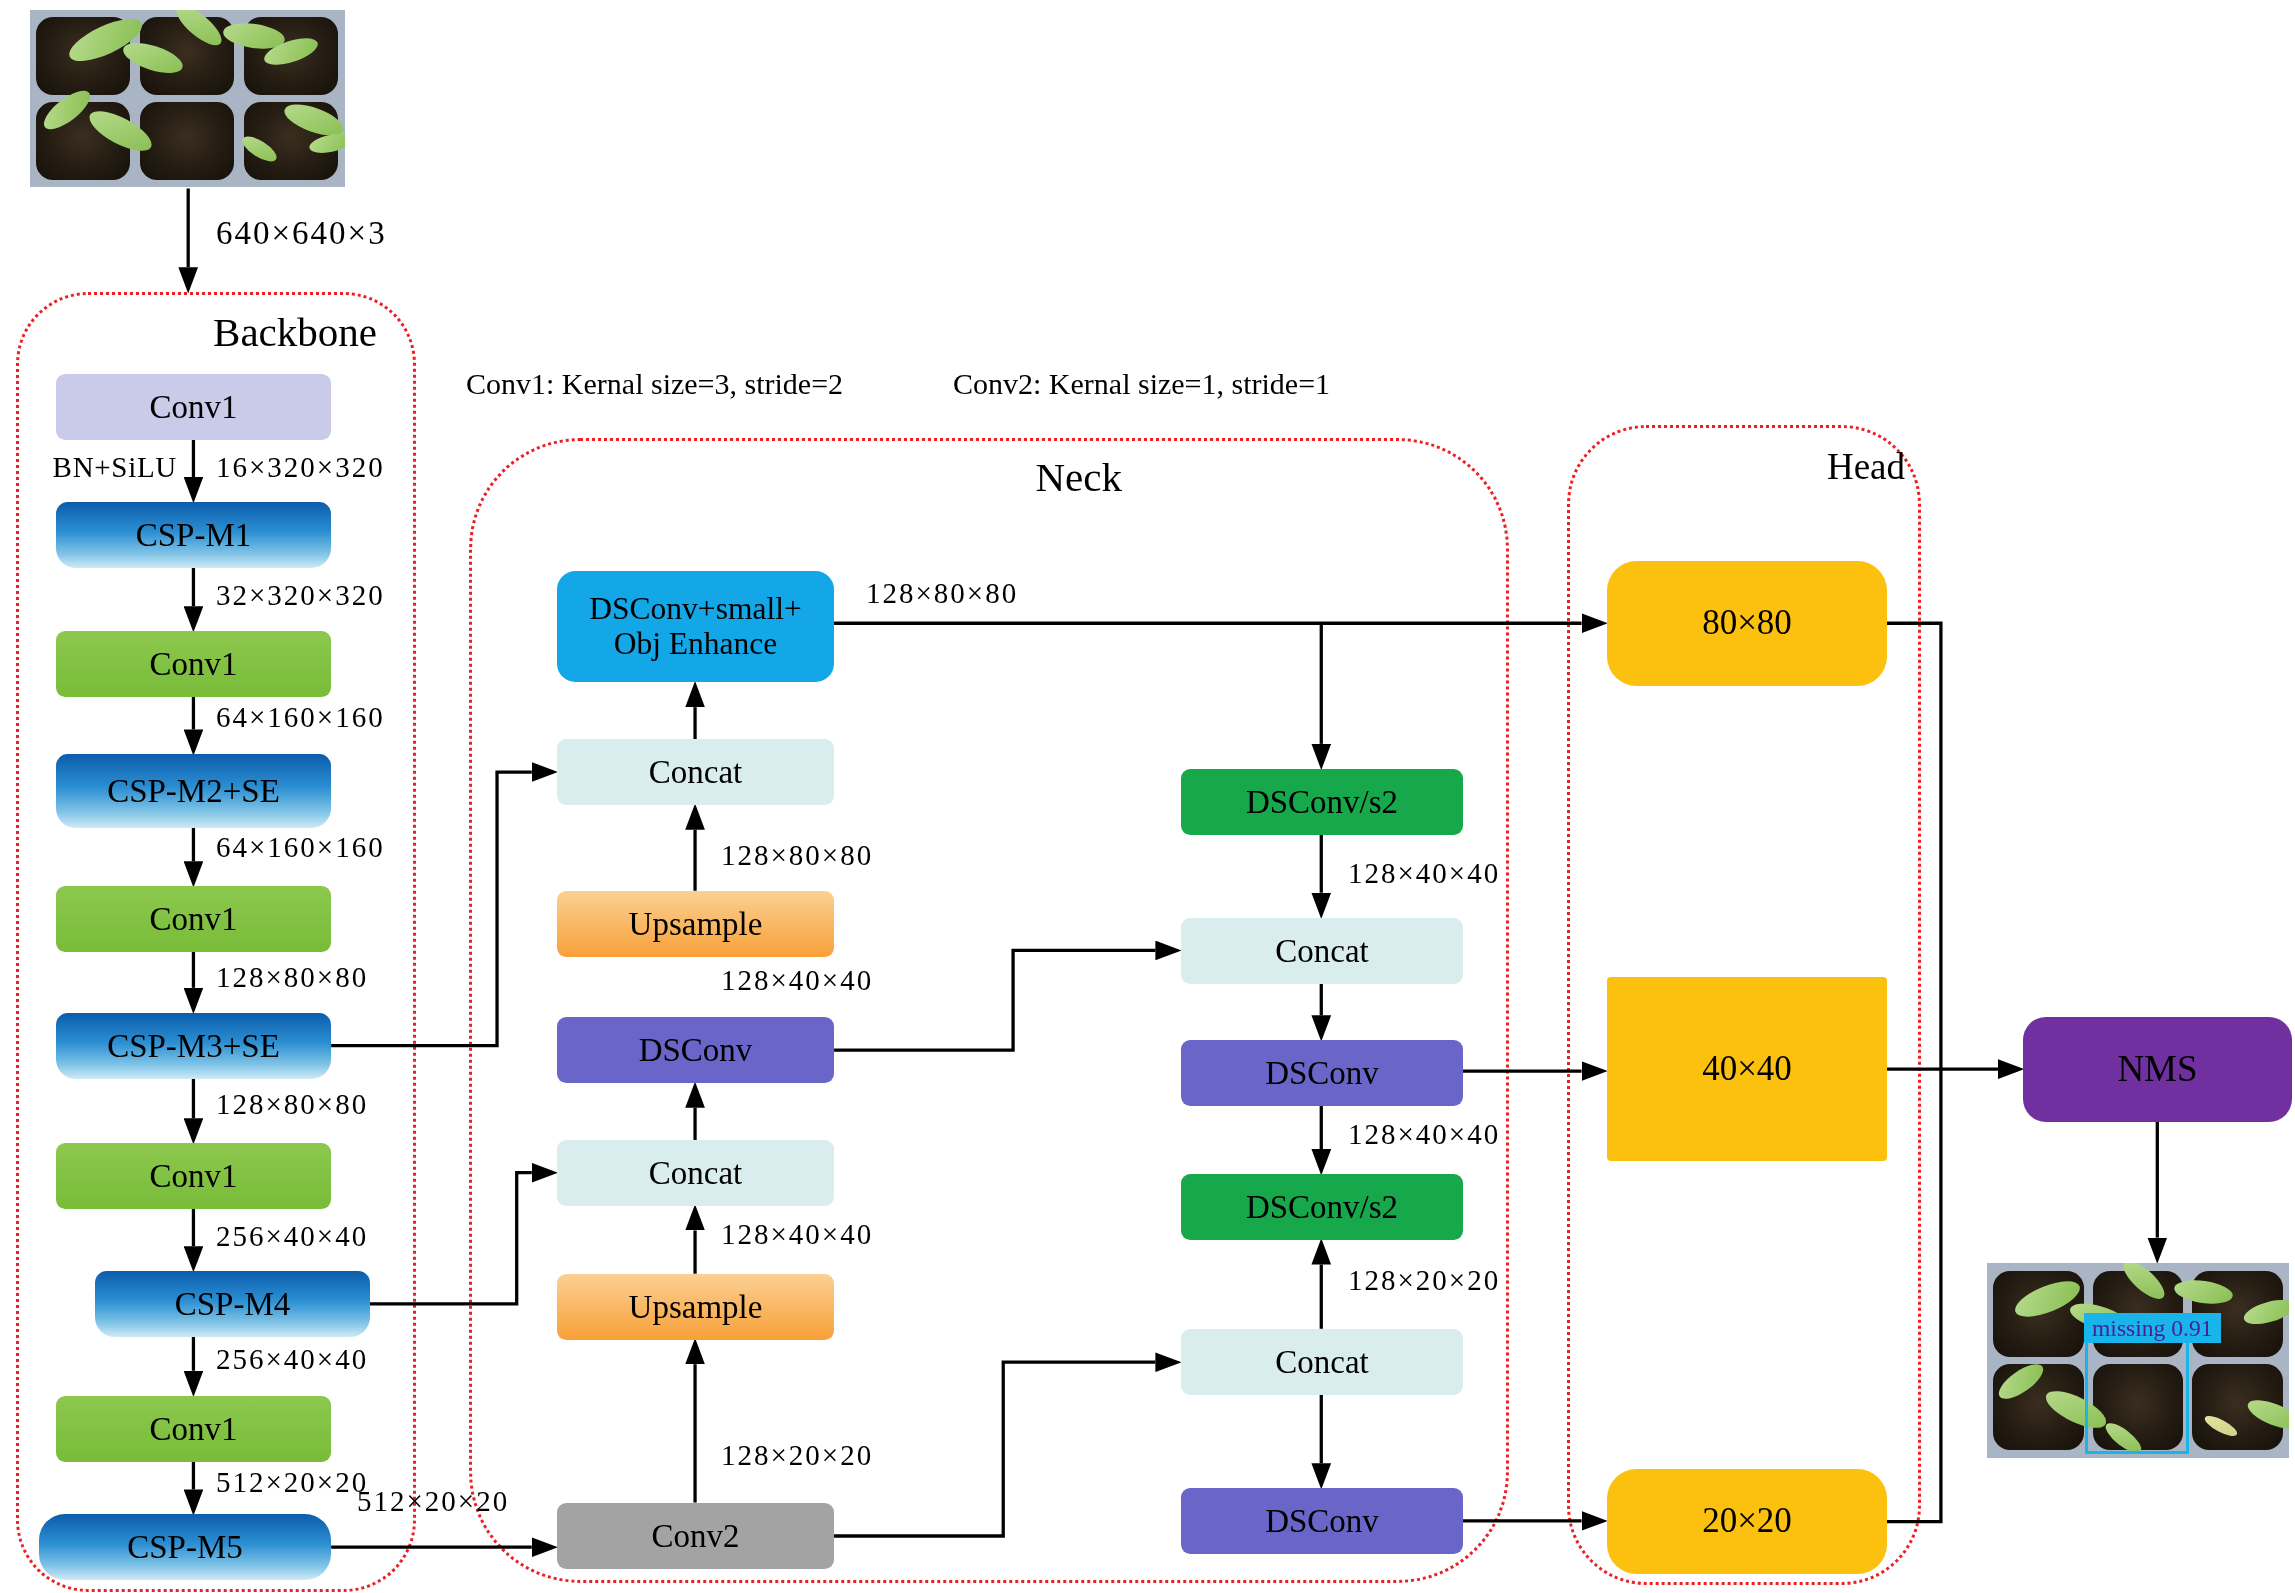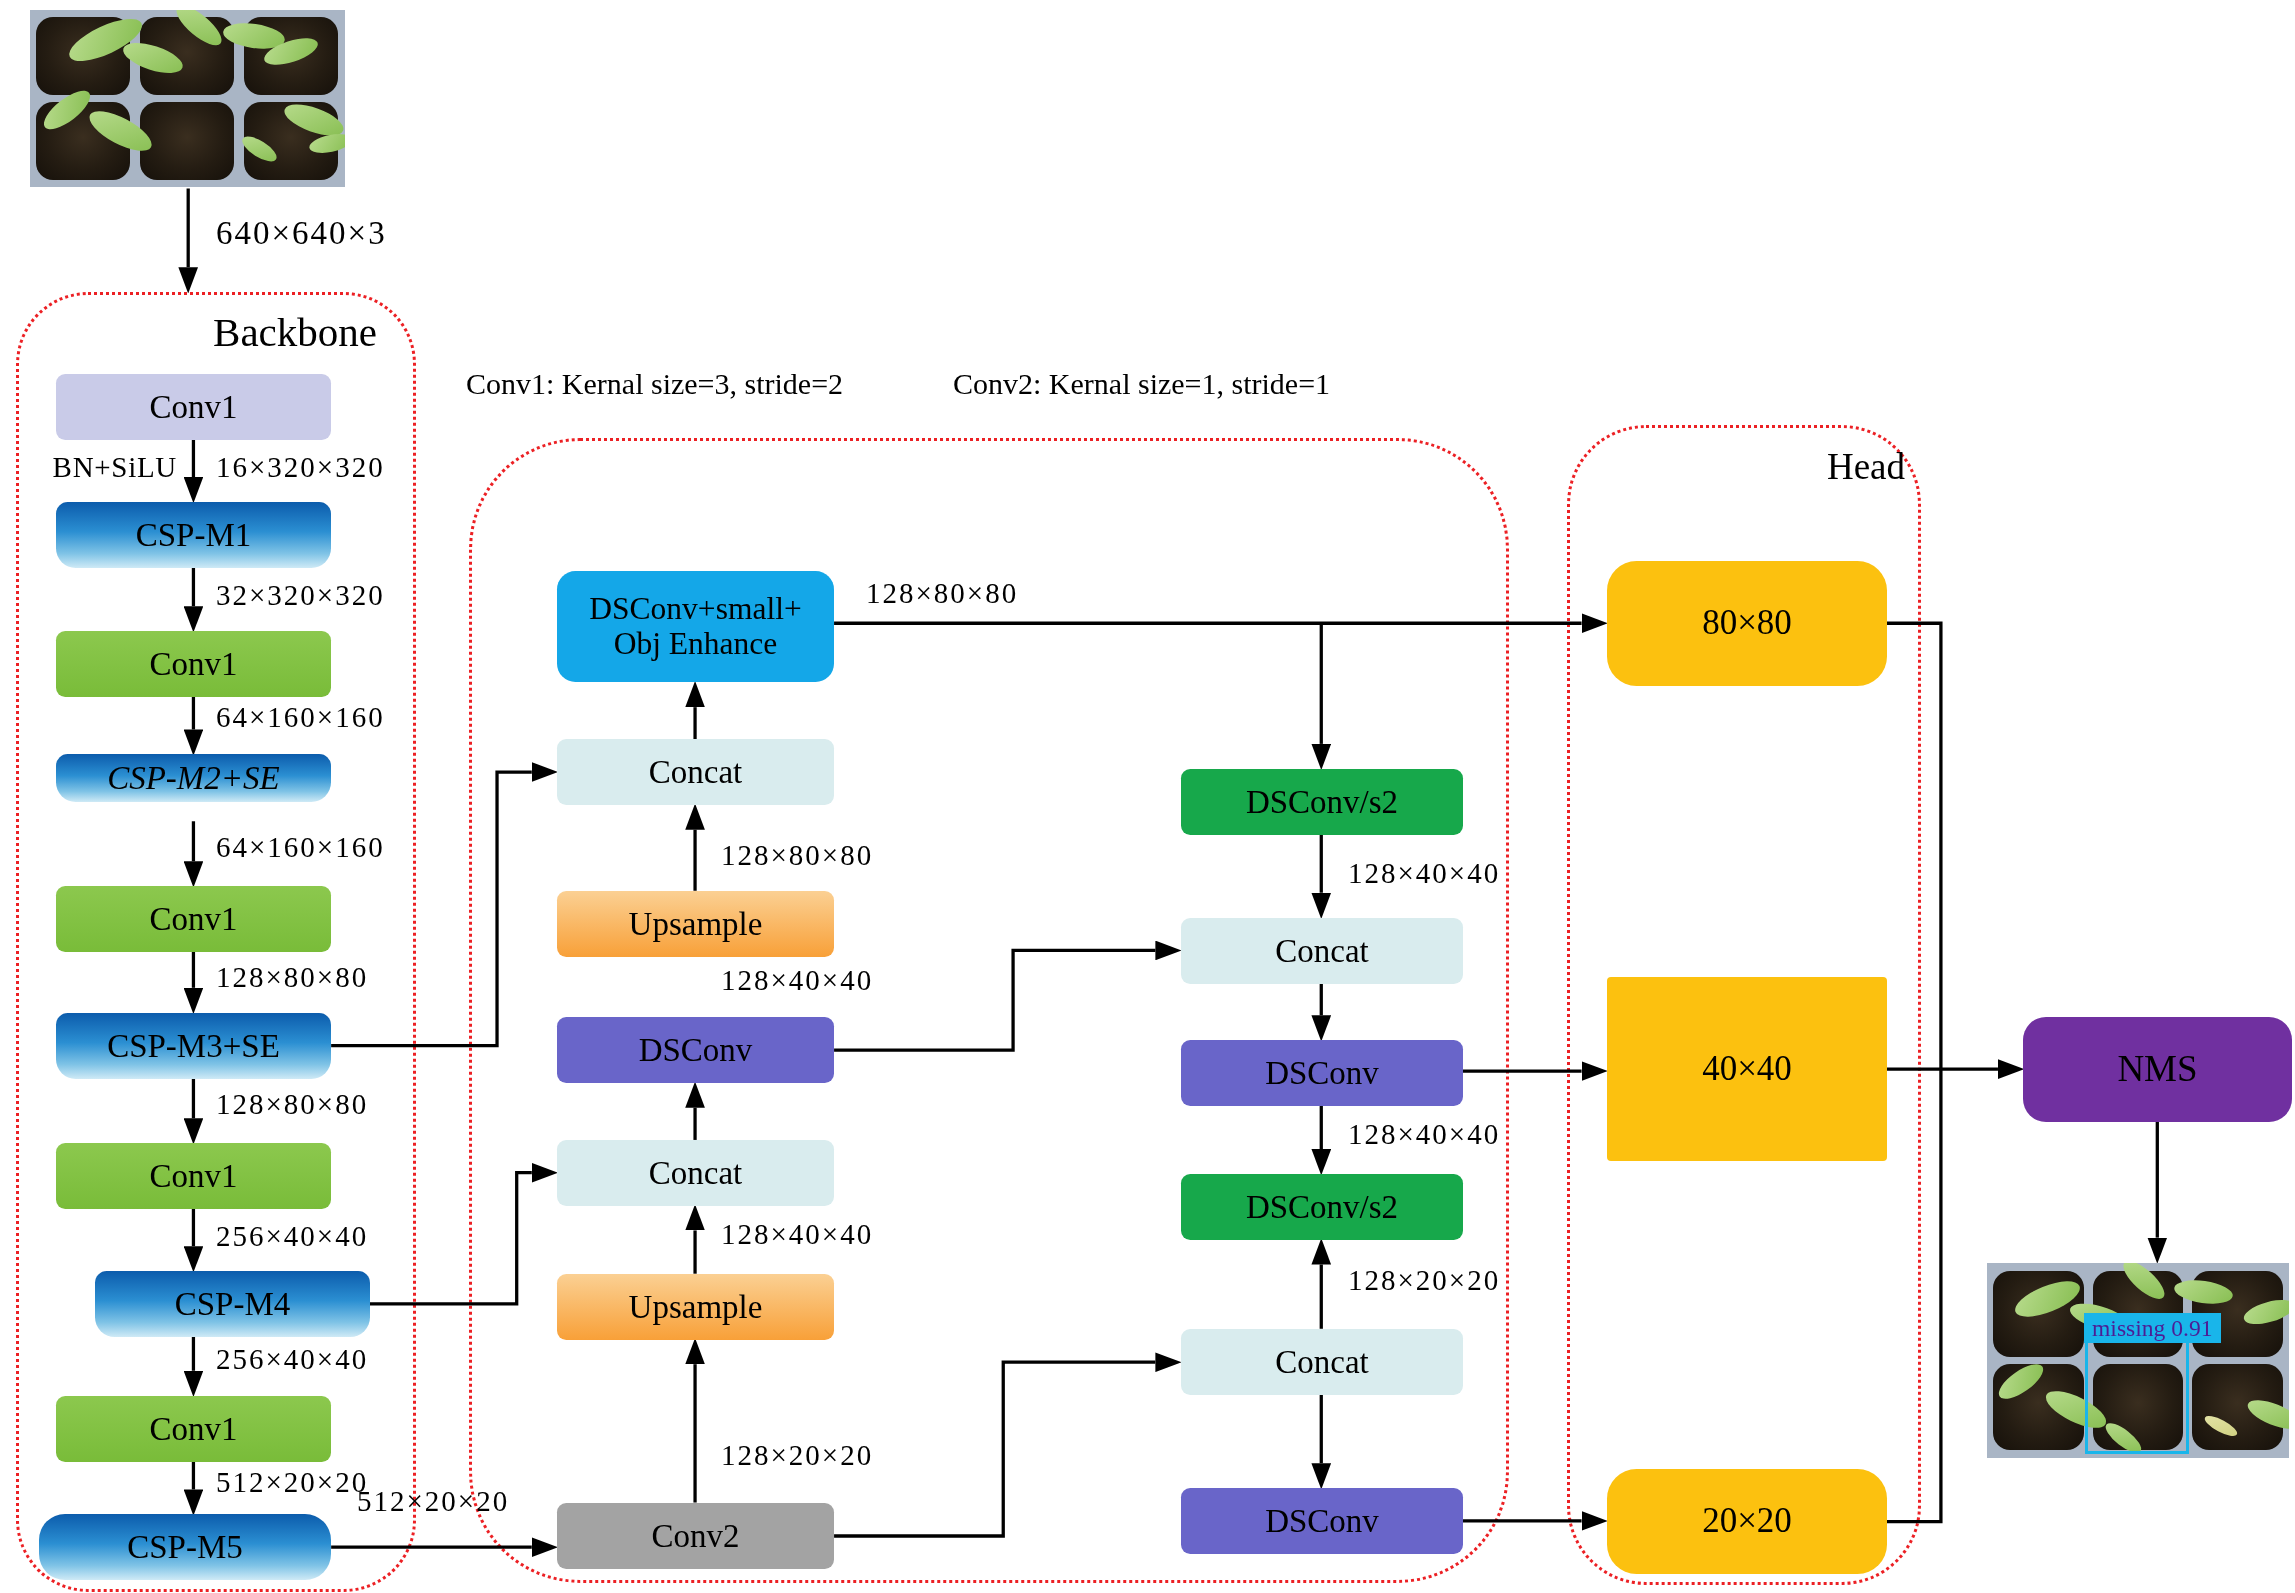--- a/index.html
+++ b/index.html
@@ -56,20 +56,21 @@
     <div class="leaf" style="left:279px;top:125px;width:43px;height:17px;transform:rotate(-12deg);"></div>
     <div class="leaf" style="left:210px;top:131px;width:39px;height:15.7px;transform:rotate(32deg);"></div>
   </div>
   <div class="dim" style="left:216px;top:216px;font-size:33px;">640×640×3</div>
 
   <div class="region" style="left:16.4px;top:292px;width:394px;height:1294px;border-radius:72px;"></div>
   <div class="region" style="left:469px;top:438px;width:1034px;height:1139px;border-radius:111px;"></div>
   <div class="region" style="left:1567px;top:425px;width:348px;height:1154px;border-radius:79px;"></div>
 
   <div class="title" style="left:49px;top:308px;width:328px;">Backbone</div>
+  <div class="title" style="left:794px;top:453px;width:328px;">Neck</div>
   <div class="title" style="left:1577px;top:445px;width:328px;font-size:37px;">Head</div>
 
   <div class="note" style="left:466px;top:367px;">Conv1: Kernal size=3, stride=2</div>
   <div class="note" style="left:953px;top:367px;">Conv2: Kernal size=1, stride=1</div>
 
   <svg class="wires" width="2295" height="1594" viewBox="0 0 3500 2430">
     <defs>
       <marker id="ah" viewBox="0 0 8 6" refX="0" refY="3" markerWidth="8" markerHeight="6" orient="auto" markerUnits="strokeWidth">
         <path d="M0,0 L8,3 L0,6 Z" fill="#000"></path>
       </marker>
@@ -116,21 +117,21 @@
 
       <path d="M2877,950 H2960 V2320 H2877"></path>
       <path d="M2877,1630 H3047" marker-end="url(#ah)"></path>
       <path d="M3290,1710 V1887" marker-end="url(#ah)"></path>
     </g>
   </svg>
 
   <div class="block lavender" style="left:56px;top:374px;width:275px;height:66px;">Conv1</div>
   <div class="block csp" style="left:56px;top:502px;width:275px;height:66px;">CSP-M1</div>
   <div class="block green" style="left:56px;top:631px;width:275px;height:66px;">Conv1</div>
-  <div class="block csp" style="left:56px;top:754px;width:275px;height:48px;font-style:italic;">CSP-M2+SE</div>
+  <div class="block csp" style="left:56px;top:754px;width:275px;height:74px;">CSP-M2+SE</div>
   <div class="block green" style="left:56px;top:886px;width:275px;height:66px;">Conv1</div>
   <div class="block csp" style="left:56px;top:1013px;width:275px;height:66px;">CSP-M3+SE</div>
   <div class="block green" style="left:56px;top:1143px;width:275px;height:66px;">Conv1</div>
   <div class="block csp" style="left:56px;top:1271px;width:275px;height:66px;margin-left:39px;">CSP-M4</div>
   <div class="block green" style="left:56px;top:1396px;width:275px;height:66px;">Conv1</div>
   <div class="block csp" style="left:39px;top:1514px;width:292px;height:66px;border-radius:26px;">CSP-M5</div>
 
   <div class="dim" style="left:36px;top:450px;width:141px;text-align:right;letter-spacing:0.7px;">BN+SiLU</div>
   <div class="dim" style="left:216px;top:450px;">16×320×320</div>
   <div class="dim" style="left:216px;top:578px;">32×320×320</div>

